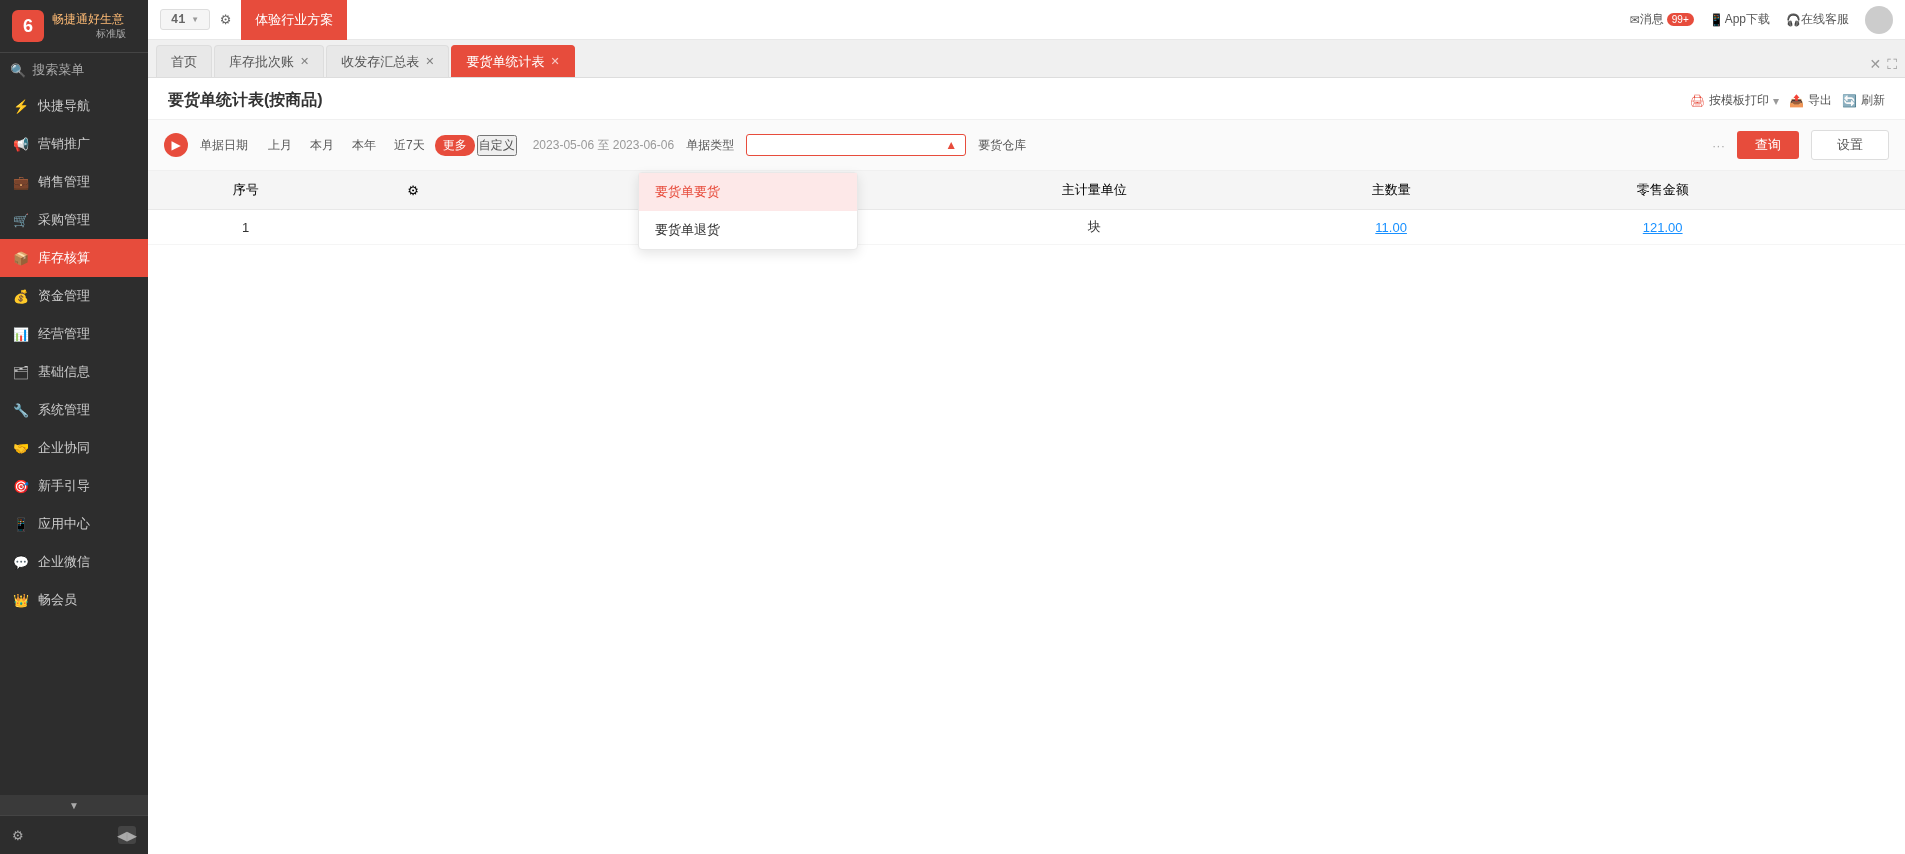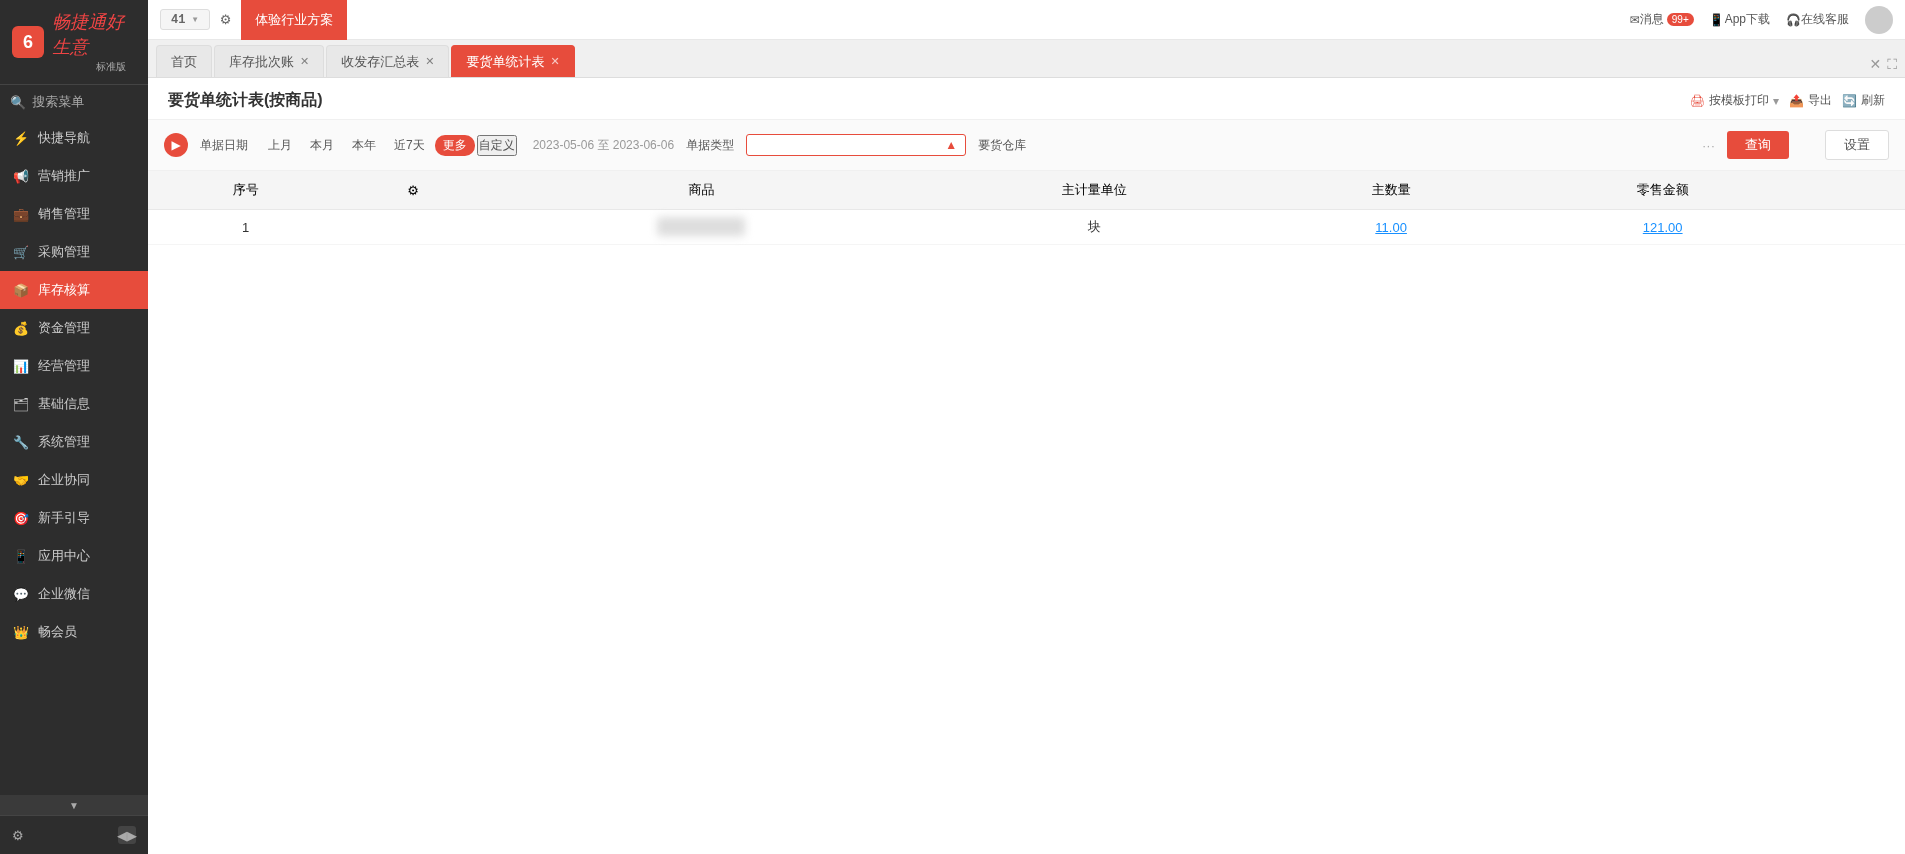--- a/index.html
+++ b/index.html
@@ -23,21 +23,21 @@
       color: #fff;
     }
     .sidebar-logo .logo-icon {
       width: 32px; height: 32px;
       background: #e74c3c;
       border-radius: 6px;
       display: flex; align-items: center; justify-content: center;
       font-size: 18px; font-weight: bold; color: #fff;
       margin-right: 8px; flex-shrink: 0;
     }
-    .sidebar-logo .logo-text { font-size: 18px; line-height: 1.4; color: #ef4444; font-style: italic; }
+    .sidebar-logo .logo-text { font-size: 12px; line-height: 1.4; color: #fdba74; }
     .sidebar-logo .logo-sub { font-size: 10px; color: #aaa; margin-left: 44px; }
     .sidebar-search {
       padding: 8px 10px;
       display: flex; align-items: center;
       color: #aaa; font-size: 13px;
       cursor: pointer;
     }
     .sidebar-search .icon { margin-right: 6px; }
     .sidebar-nav { flex: 1; overflow-y: auto; }
     .sidebar-nav::-webkit-scrollbar { width: 4px; }
@@ -224,23 +224,22 @@
 
     .query-btn {
       background: #e74c3c; color: #fff;
       border: none; border-radius: 3px;
       padding: 5px 18px; font-size: 13px;
       cursor: pointer;
     }
     .settings-btn {
       background: #fff; color: #555;
       border: 1px solid #ddd; border-radius: 3px;
-      padding: 5px 18px; font-size: 13px;
-      cursor: pointer;
-      margin-left: 24px;
+      padding: 5px 25px; font-size: 13px;
+      cursor: pointer;
     }
 
     
     .dropdown-overlay {
       position: absolute;
       top: 52px; left: 490px;
       width: 220px;
       background: #fff;
       border: 1px solid #e8e8e8;
       border-radius: 4px;
@@ -462,20 +461,28 @@
         <span style="color:#999;min-width:160px;"></span>
         <span class="chevron">▲</span>
       </div>
 
       <span class="filter-warehouse-label">要货仓库</span>
       <span class="filter-more">···</span>
 
       <button class="query-btn">查询</button>
       <button class="settings-btn">设置</button>
 
+      <div class="dropdown-overlay">
+        <div class="dropdown-item selected">
+          <span>要货单要货</span>
+        </div>
+        <div class="dropdown-item">
+          <span>要货单退货</span>
+        </div>
+      </div>
     </div>
 
     <div class="table-container">
       <table>
         <thead>
           <tr>
             <th>
               <span>序号</span>
             </th>
             <th>

